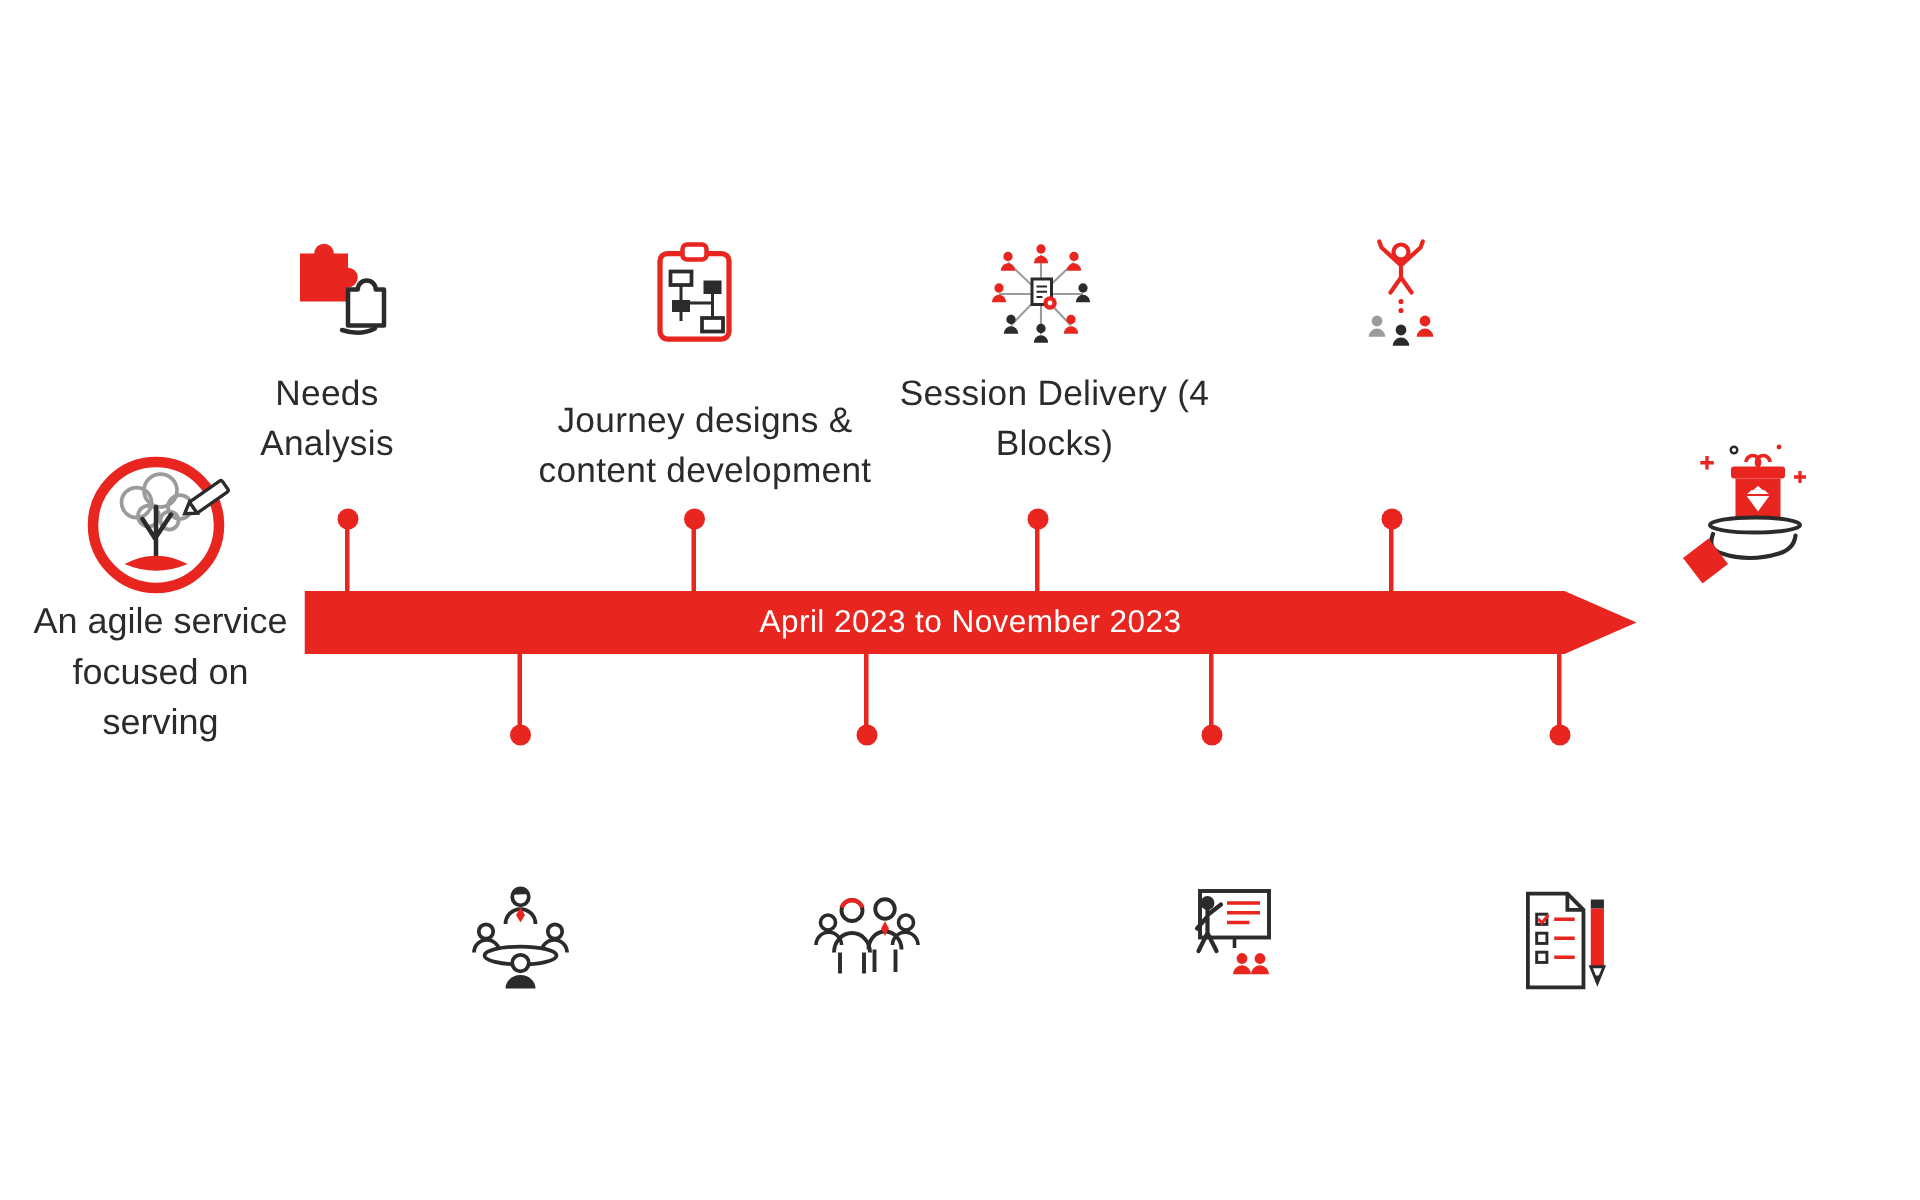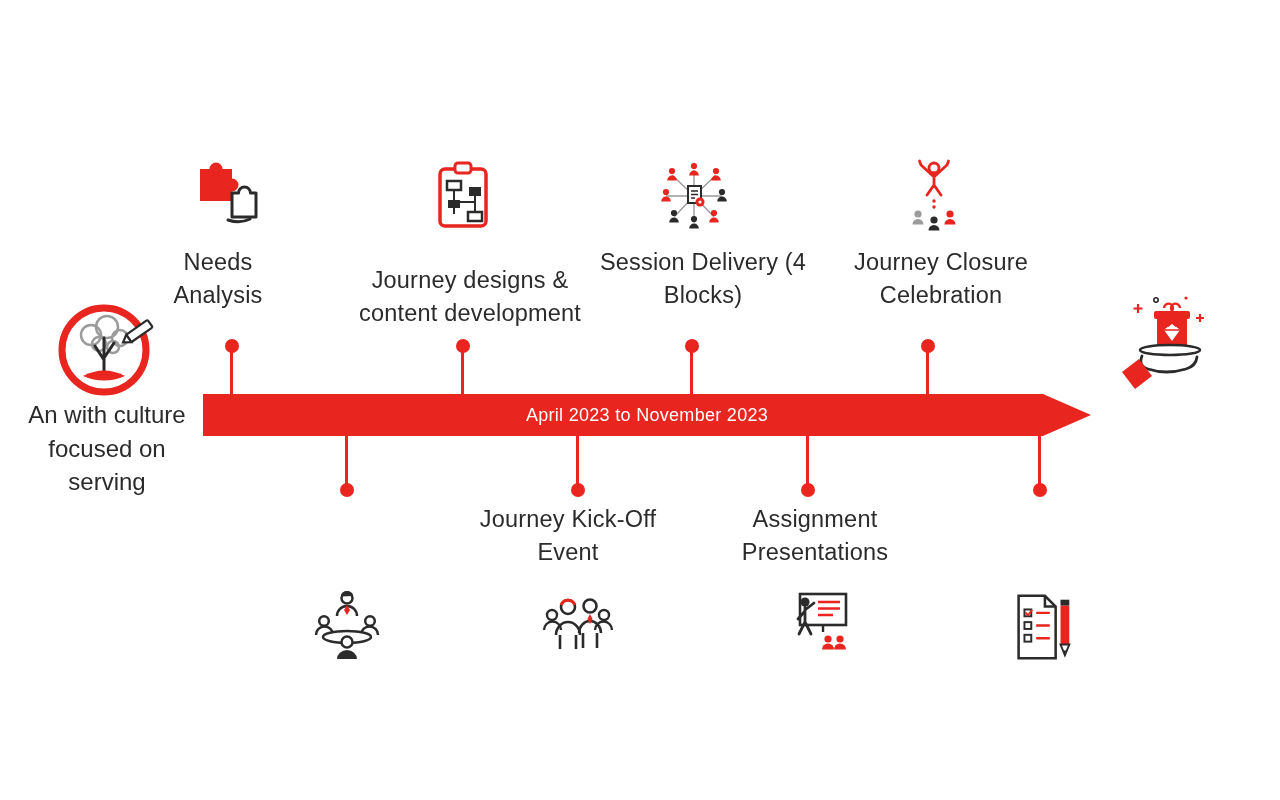--- a/index.html
+++ b/index.html
@@ -20,21 +20,21 @@
     position:absolute;font-size:23.5px;line-height:1.42;text-align:center;
     color:var(--ink);letter-spacing:.2px;
   }
   .endpoint-label{
     position:absolute;font-size:24px;line-height:1.4;text-align:center;color:var(--ink);
   }
   .banner{position:absolute;left:203px;top:394px;width:888px;height:42px;}
   .banner svg{position:absolute;inset:0;width:100%;height:100%;}
   .banner-label{
     position:absolute;inset:0;display:flex;align-items:center;justify-content:center;
-    color:#ffffff;font-size:18px;letter-spacing:.3px;
+    color:#ffffff;font-size:21px;letter-spacing:.3px;
   }
   .dot{position:absolute;width:14px;height:14px;border-radius:50%;background:var(--red);}
   .vline{position:absolute;width:3px;background:var(--red);}
   
   .f-red{fill:var(--red);} .s-red{stroke:var(--red);}
   .f-ink{fill:var(--ink);} .s-ink{stroke:var(--ink);}
   .f-gray{fill:var(--gray);} .s-gray{stroke:var(--gray);}
   .f-none{fill:none;} .f-white{fill:#ffffff;}
 </style>
 </head>
@@ -53,21 +53,21 @@
         <circle cx="59" cy="51" r="6"></circle>
       </g>
       <path class="f-none s-ink" stroke-width="3" stroke-linecap="round" d="M50 79 V58 M50 64 L41 50 M50 62 L60 47 M50 58 V42"></path>
       <path class="f-red" d="M29 80 q21 -11 42 0 q-21 9 -42 0 z"></path>
       <g transform="rotate(-35 86 34)">
         <rect x="72" y="30" width="26" height="9" rx="1.5" class="f-white s-ink" stroke-width="2.2"></rect>
         <path d="M72 30 l-7 4.5 7 4.5 z" class="f-white s-ink" stroke-width="2.2"></path>
       </g>
     </svg>
   </div>
-  <div class="endpoint-label" style="left:8px;top:398px;width:198px">An with culture focused on serving</div>
+  <div class="endpoint-label" style="left:8px;top:398px;width:198px">An agile service focused on serving</div>
 
   <div class="icon" style="left:1112px;top:290px;width:106px;height:106px">
     <svg viewBox="0 0 106 106">
       <path class="f-none s-red" stroke-width="2.2" d="M26 14 v9 M21.5 18.5 h9 M88 24 v8 M84 28 h8"></path>
       <circle cx="44" cy="10" r="2.2" class="f-none s-ink" stroke-width="1.6"></circle>
       <circle cx="74" cy="8" r="1.6" class="f-red"></circle>
       <path class="f-none s-red" stroke-width="2.4" d="M52 18 a4.5 4.5 0 1 1 8 3 M68 18 a4.5 4.5 0 1 0 -8 3"></path>
       <rect x="42" y="21" width="36" height="8" rx="2" class="f-red"></rect>
       <rect x="45" y="29" width="30" height="26" class="f-red"></rect>
       <polygon points="60,33 68,40 60,51 52,40" class="f-white"></polygon>
@@ -160,55 +160,52 @@
         </defs>
       <circle cx="40" cy="12" r="5" class="f-none s-red" stroke-width="2.8"></circle>
       <path class="f-none s-red" stroke-width="2.8" stroke-linecap="round" d="M40 17 v12 M39 20 L27 9 M41 20 L53 9 M27 9 l-1.5 -4 M53 9 l1.5 -4 M40 29 l-7 10 M40 29 l7 10"></path>
       <circle cx="40" cy="45" r="1.7" class="f-red"></circle>
       <circle cx="40" cy="51" r="1.7" class="f-red"></circle>
       <use href="#cp" x="24" y="62" class="f-gray"></use>
       <use href="#cp" x="56" y="62" class="f-red"></use>
       <use href="#cp" x="40" y="68" class="f-ink"></use>
     </svg>
   </div>
-  <div class="mlabel" style="left:836px;top:246px;width:210px">Journey Closure Celebration</div>
 
   <div class="icon" style="left:307px;top:585px;width:80px;height:80px">
     <svg viewBox="0 0 80 80">
       <circle cx="40" cy="13" r="5.5" class="f-white s-ink" stroke-width="2.5"></circle>
       <path class="f-ink" d="M34 11 a6 5 0 0 1 12 0 l-12 .5 z"></path>
       <path class="f-none s-ink" stroke-width="2.5" d="M30 31 a10 10 0 0 1 20 0"></path>
       <path class="f-red" d="M40 20 l3 5 -3 5 -3 -5 z"></path>
       <circle cx="17" cy="36" r="4.8" class="f-white s-ink" stroke-width="2.5"></circle>
       <path class="f-none s-ink" stroke-width="2.5" d="M9 50 a8.5 8.5 0 0 1 17 0"></path>
       <circle cx="63" cy="36" r="4.8" class="f-white s-ink" stroke-width="2.5"></circle>
       <path class="f-none s-ink" stroke-width="2.5" d="M54 50 a8.5 8.5 0 0 1 17 0"></path>
       <ellipse cx="40" cy="52" rx="24" ry="6" class="f-white s-ink" stroke-width="2.5"></ellipse>
       <circle cx="40" cy="57" r="5.5" class="f-white s-ink" stroke-width="2.5"></circle>
       <path class="f-ink" d="M30 74 a10 9 0 0 1 20 0 z"></path>
     </svg>
   </div>
 
-  <div class="mlabel" style="left:468px;top:503px;width:200px">Journey Kick-Off Event</div>
   <div class="icon" style="left:538px;top:585px;width:80px;height:80px">
     <svg viewBox="0 0 80 80">
       <circle cx="14" cy="30" r="5" class="f-white s-ink" stroke-width="2.4"></circle>
       <path class="f-none s-ink" stroke-width="2.4" d="M6 45 a8.5 8.5 0 0 1 17 0"></path>
       <circle cx="66" cy="30" r="5" class="f-white s-ink" stroke-width="2.4"></circle>
       <path class="f-none s-ink" stroke-width="2.4" d="M57 45 a8.5 8.5 0 0 1 17 0"></path>
       <circle cx="30" cy="22" r="7" class="f-white s-ink" stroke-width="2.6"></circle>
       <path class="f-none s-red" stroke-width="3" d="M23 20 a7.5 7.5 0 0 1 14 0"></path>
       <path class="f-none s-ink" stroke-width="2.6" d="M18 50 a12 13 0 0 1 24 0 M22 50 v14 M38 50 v14"></path>
       <circle cx="52" cy="21" r="6.5" class="f-white s-ink" stroke-width="2.6"></circle>
       <path class="f-none s-ink" stroke-width="2.6" d="M41 48 a11 12 0 0 1 22 0 M45 48 v15 M59 48 v15"></path>
       <path class="f-red" d="M52 29 l2.6 5 -2.6 5 -2.6 -5 z"></path>
     </svg>
   </div>
 
-  <div class="mlabel" style="left:715px;top:503px;width:200px">Assignment Presentations</div>
   <div class="icon" style="left:772px;top:585px;width:80px;height:80px">
     <svg viewBox="0 0 80 80">
       <rect x="28" y="9" width="46" height="31" class="f-white s-ink" stroke-width="2.6"></rect>
       <path class="f-none s-red" stroke-width="2.4" d="M46 17 h22 M46 23.5 h22 M46 30 h15"></path>
       <path class="f-none s-ink" stroke-width="2.4" d="M51 40 v7"></path>
       <circle cx="33" cy="17" r="4.6" class="f-ink"></circle>
       <path class="f-none s-ink" stroke-width="2.8" stroke-linecap="round" d="M33 22 v15 M33 25 l9 -7 M33 26 l-7 8 M33 37 l-6 12 M33 37 l6 12"></path>
       <g class="f-red">
         <circle cx="56" cy="54" r="3.6"></circle>
           <path d="M50 64.5 a6 6 0 0 1 12 0 z"></path>

